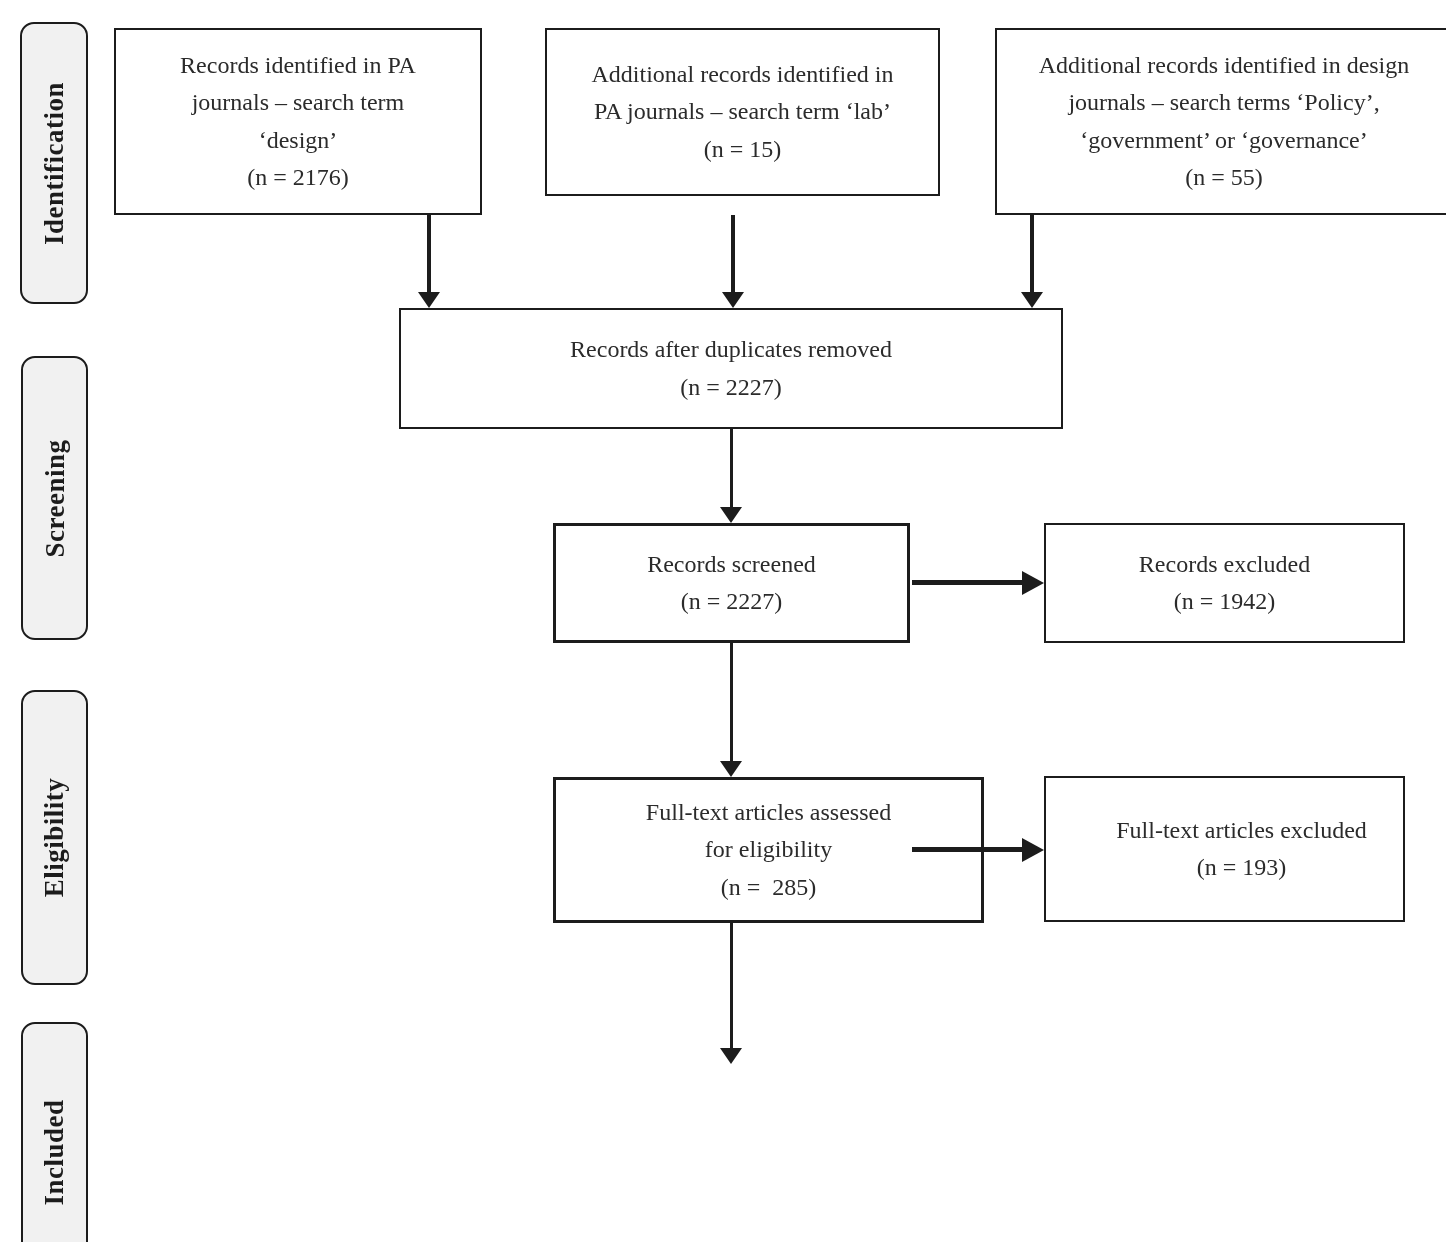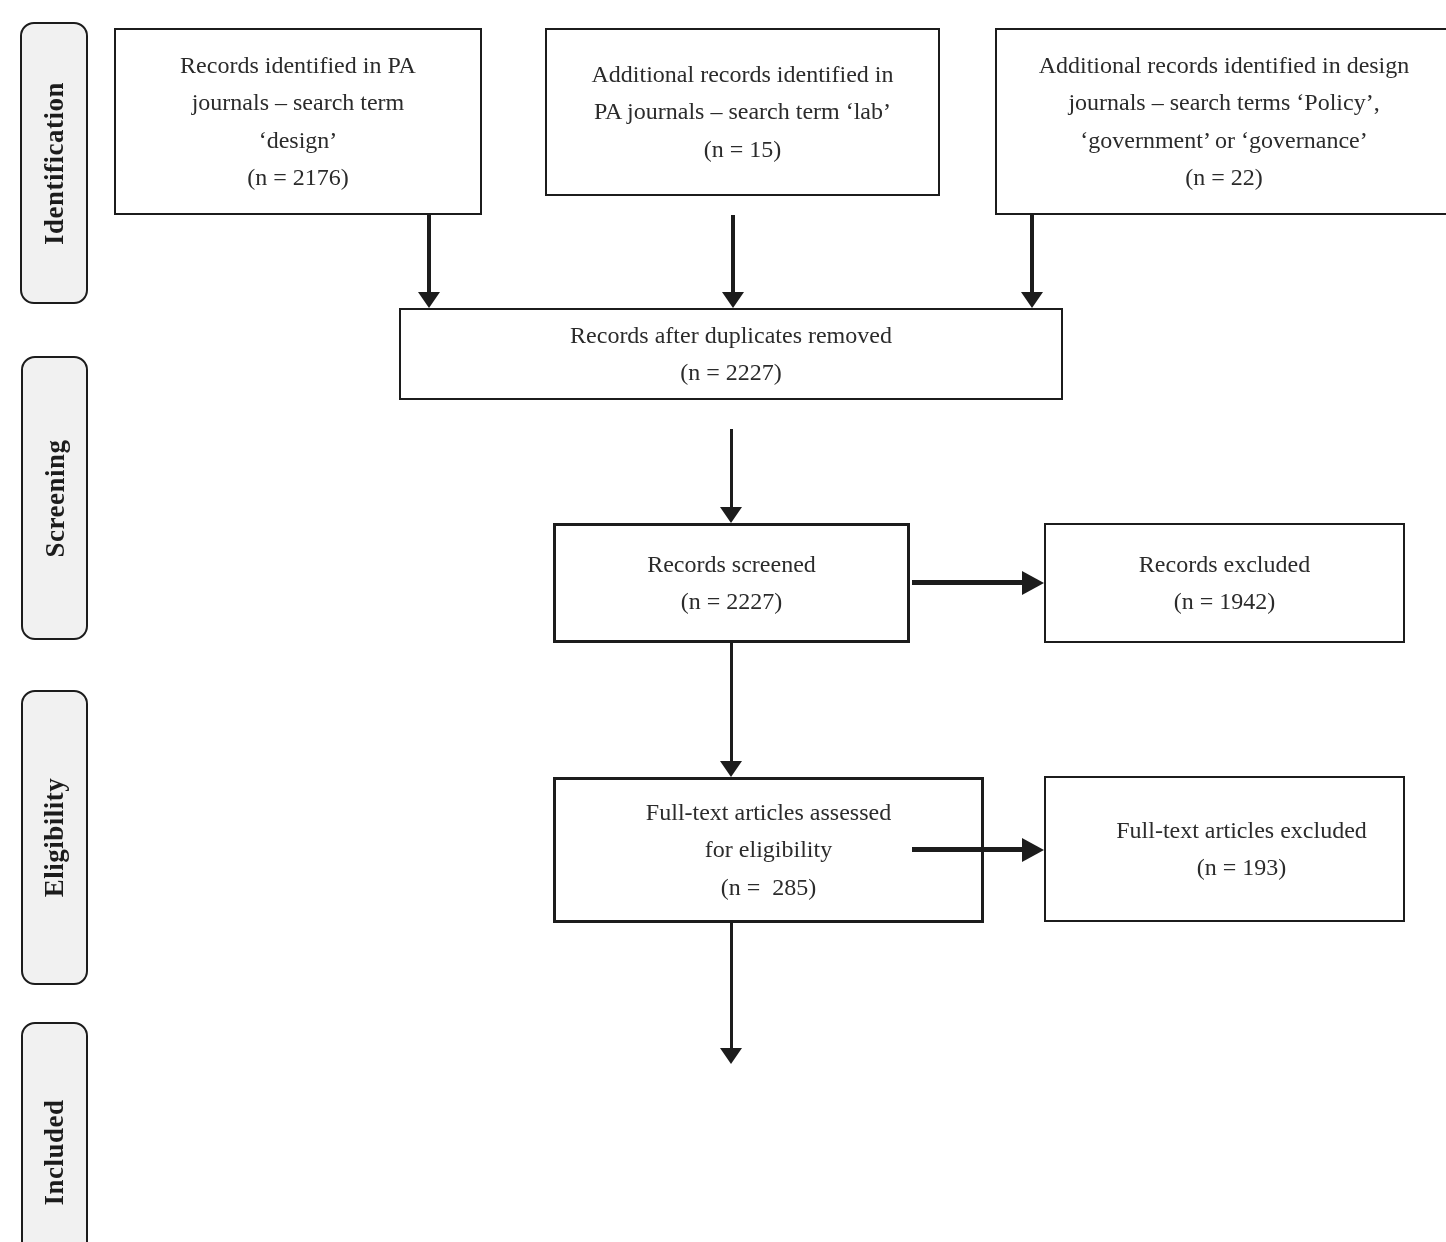--- a/index.html
+++ b/index.html
@@ -50,21 +50,21 @@
   }
   .flow-box .box-text {
     white-space: pre-line;
     font-size: 24px;
     line-height: 1.55;
     color: #2b2b2b;
   }
   #box-identified-design   { left: 114px;  top: 28px;   width: 368px; height: 187px; }
   #box-identified-lab      { left: 545px;  top: 28px;   width: 395px; height: 168px; }
   #box-identified-journals { left: 995px;  top: 28px;   width: 458px; height: 187px; }
-  #box-duplicates          { left: 399px;  top: 308px;  width: 664px; height: 92px; border-width: 2.5px; }
+  #box-duplicates          { left: 399px;  top: 308px;  width: 664px; height: 121px; border-width: 2.5px; }
   #box-screened            { left: 553px;  top: 523px;  width: 357px; height: 120px; border-width: 3px; justify-content: center; }
   #box-records-excluded    { left: 1044px; top: 523px;  width: 361px; height: 120px; }
   #box-fulltext            { left: 553px;  top: 777px;  width: 431px; height: 146px; border-width: 3px; }
   #box-fulltext-excluded   { left: 1044px; top: 776px;  width: 361px; height: 146px; padding-left: 44px; }
   #box-studies             { left: 553px;  top: 1064px; width: 357px; height: 144px; border-width: 3px; }
 
   
   .vline, .hline { position: absolute; background: #1c1c1c; }
   .head-down {
     position: absolute; width: 0; height: 0;
@@ -121,21 +121,21 @@
   </div>
   <div class="flow-box" id="box-identified-lab">
     <span class="box-text">Additional records identified in
 PA journals – search term ‘lab’
 (n = 15)</span>
   </div>
   <div class="flow-box" id="box-identified-journals">
     <span class="box-text">Additional records identified in design
 journals – search terms ‘Policy’,
 ‘government’ or ‘governance’
-(n = 22)</span>
+(n = 55)</span>
   </div>
 
   <div class="flow-box" id="box-duplicates">
     <span class="box-text">Records after duplicates removed
 (n = 2227)</span>
   </div>
 
   <div class="flow-box" id="box-screened">
     <span class="box-text">Records screened
 (n = 2227)</span>

